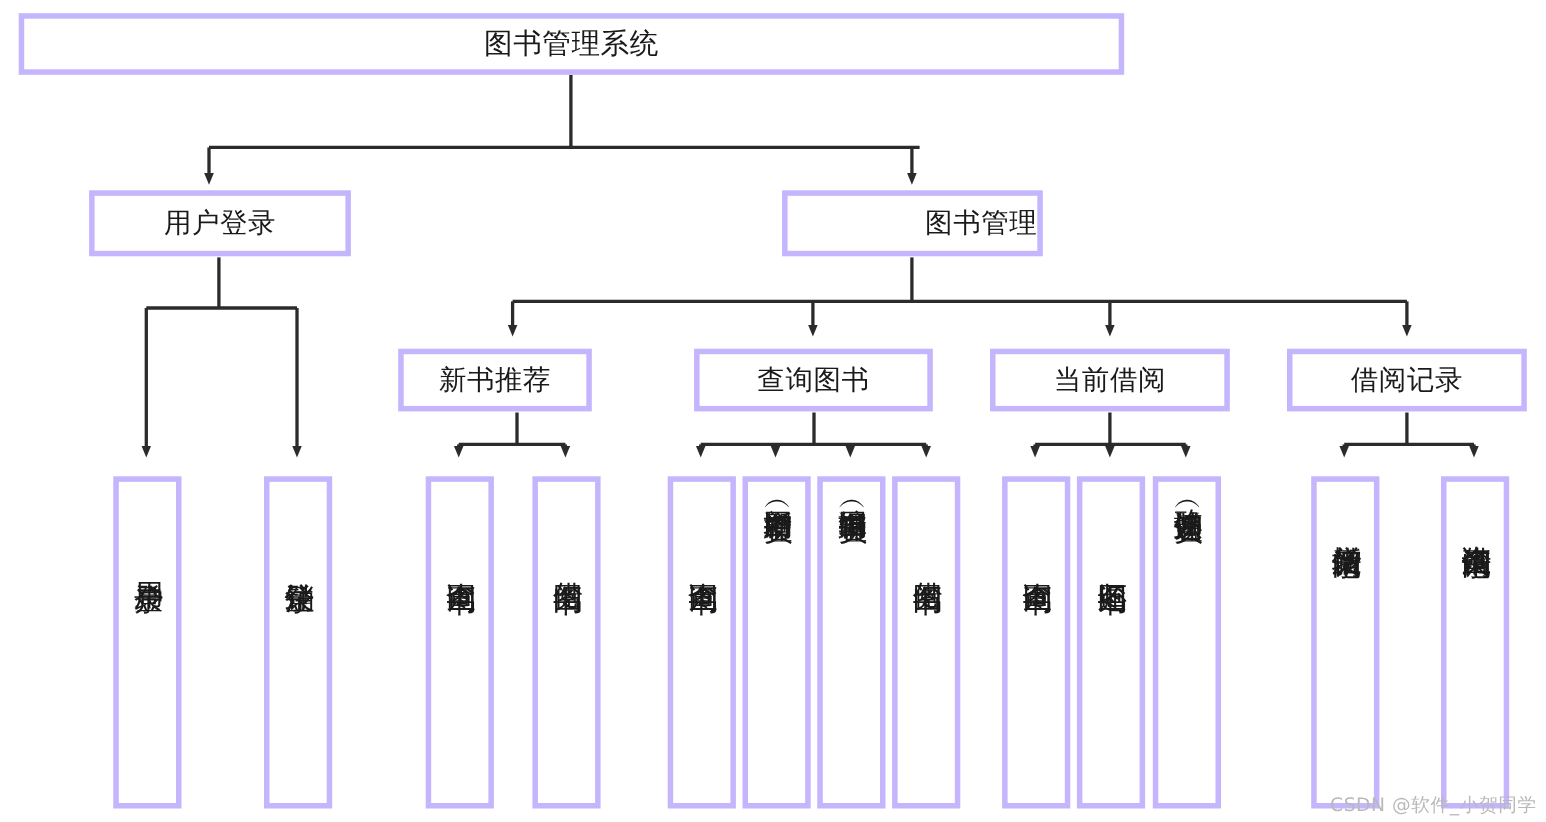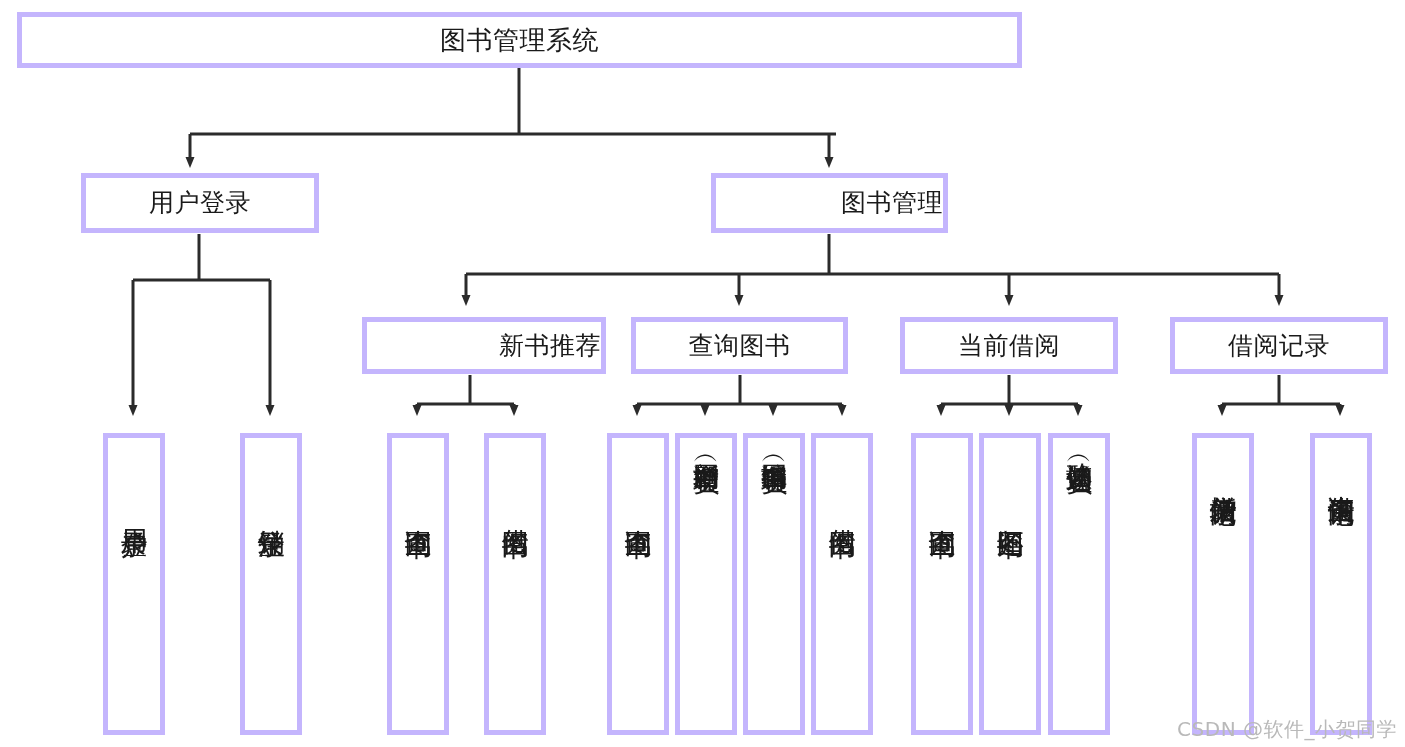--- a/index.html
+++ b/index.html
@@ -61,21 +61,21 @@
     letter-spacing: 1px;
     white-space: nowrap;
   }
   .node.v.tall .lbl {
     font-size: 26px;
   }
   .watermark {
     position: absolute;
     right: 8px;
     bottom: 4px;
-    font-size: 20px;
+    font-size: 17px;
     color: #b9b9b9;
     letter-spacing: 0.5px;
     z-index: 3;
     white-space: nowrap;
     font-family: "DejaVu Sans", "Liberation Sans", sans-serif;
   }
 </style>
 </head>
 <body>
 
@@ -135,21 +135,21 @@
     <span class="lbl">图书管理系统</span>
   </div>
 
   <div class="node h" style="left:81px; top:173px; width:238px; height:60px;">
     <span class="lbl">用户登录</span>
   </div>
   <div class="node h" style="left:711px; top:173px; width:237px; height:60px;justify-content:flex-end;">
     <span class="lbl">图书管理</span>
   </div>
 
-  <div class="node h" style="left:362px; top:317px; width:244px; height:57px;justify-content:flex-end;">
+  <div class="node h" style="left:362px; top:317px; width:176px; height:57px;">
     <span class="lbl">新书推荐</span>
   </div>
   <div class="node h" style="left:631px; top:317px; width:217px; height:57px;">
     <span class="lbl">查询图书</span>
   </div>
   <div class="node h" style="left:1170px; top:317px; width:218px; height:57px;">
     <span class="lbl">借阅记录</span>
   </div>
   <div class="node h" style="left:900px; top:317px; width:218px; height:57px;">
     <span class="lbl">当前借阅</span>

